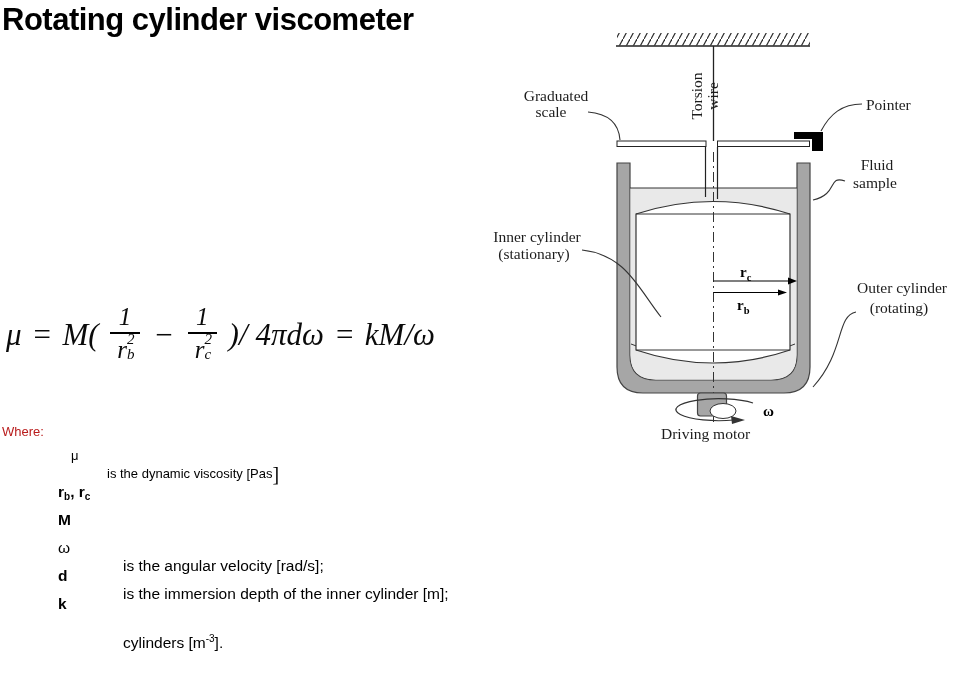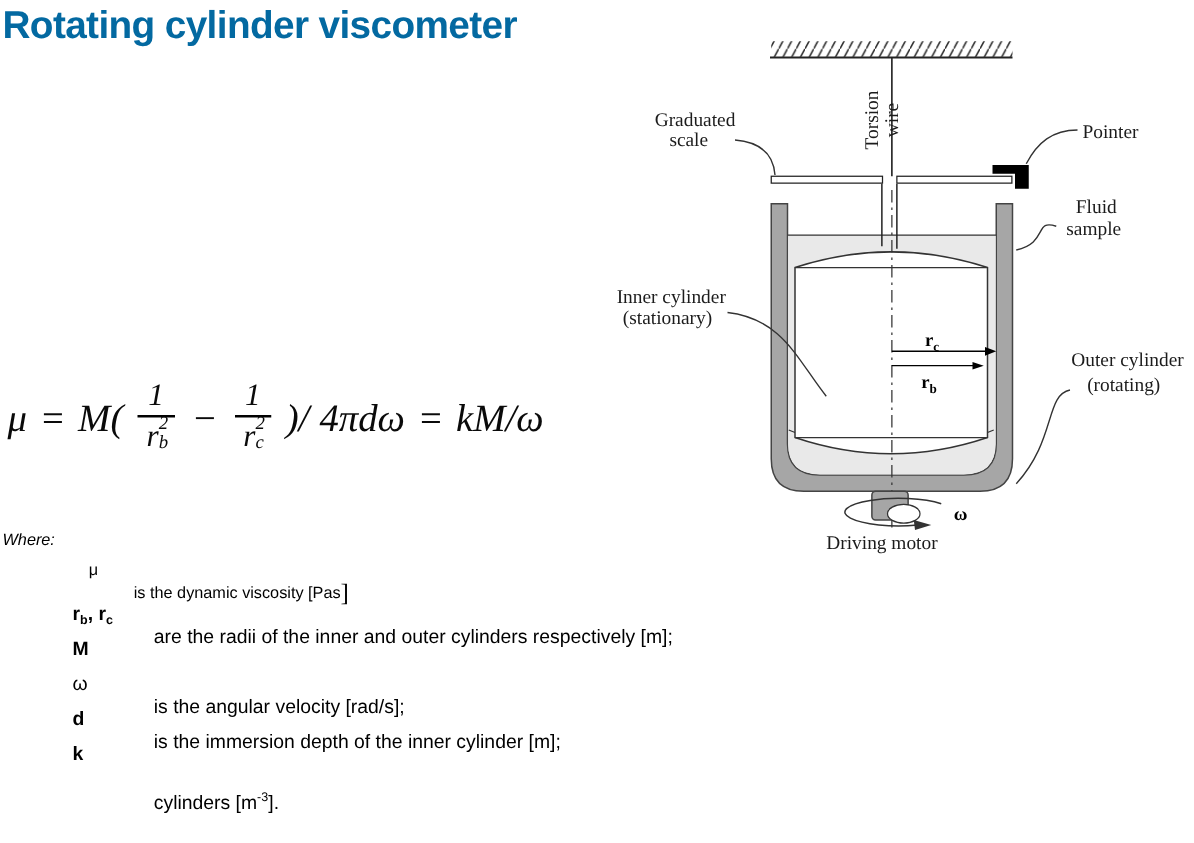--- a/index.html
+++ b/index.html
@@ -4,39 +4,39 @@
 <style>
   html,body{margin:0;padding:0;}
   body{
     width:955px;height:674px;position:relative;background:#ffffff;overflow:hidden;
     font-family:"Liberation Sans",sans-serif;color:#111;
   }
   .abs{position:absolute;}
   
   #title{
     left:2px;top:2px;font-size:31px;font-weight:700;letter-spacing:-0.5px;
-    font-family:"Liberation Sans",sans-serif;color:#0369a1;
+    font-family:"Liberation Sans",sans-serif;color:#000000;
   }
   
   #formula{
     left:6px;top:288px;height:94px;display:flex;align-items:center;gap:8px;
     font-family:"Liberation Serif",serif;font-style:italic;font-size:31px;color:#0a0a0a;
     white-space:nowrap;
   }
   #formula .op{margin:0 2px;}
   .frac{display:inline-flex;flex-direction:column;align-items:center;}
   .frac .num{font-size:25px;line-height:1;padding:0 12px 3px 12px;}
   .frac .den{
     border-top:2.5px solid #000;font-size:25px;line-height:1;
     padding:3px 5px 0 7px;display:inline-flex;align-items:flex-start;
   }
   .ss{display:inline-flex;flex-direction:column;font-size:15px;line-height:0.95;
       transform:translateY(-5px);}
   
-  #where-label{left:2px;top:424px;font-size:13px;color:#000000;font-style:italic;}
+  #where-label{left:2px;top:424px;font-size:13px;color:#b91c1c;}
   .defrow{position:absolute;left:58px;display:flex;align-items:flex-start;color:#000;}
   .defrow .sym{width:49px;flex:none;}
   .serifrow{font-family:Liberation Sans, sans-serif;font-size:15.5px;line-height:17px;gap:16px;}
   .sansrow{font-family:"Liberation Sans",sans-serif;font-size:13px;line-height:15px;}
   .bold{font-weight:700;}
   .subsm{font-size:10px;vertical-align:-3px;}
   .supsm{font-size:10px;vertical-align:6px;}
   .tallbracket{font-family:"Liberation Serif",serif;font-size:20px;line-height:12px;vertical-align:-3px;}
   #row-mu{top:448px;}
   #row-r{top:483px;}
@@ -89,21 +89,20 @@
 
 <div id="where-label" class="abs">Where:</div>
 
 <div id="row-mu" class="defrow sansrow">
   <span class="sym">μ</span>
   <span class="desc"><span>is the dynamic viscosity [Pas</span><span class="tallbracket">]</span></span>
 </div>
 
 <div id="row-r" class="defrow serifrow">
   <span class="sym bold"><span>r</span><span class="subsm">b</span><span>, </span><span>r</span><span class="subsm">c</span></span>
-  <span class="desc">are the radii of the inner and outer cylinders respectively [m];</span>
 </div>
 
 <div id="row-m" class="defrow serifrow">
   <span class="sym bold">M</span>
 </div>
 
 <div id="row-w" class="defrow serifrow">
   <span class="sym">ω</span>
   <span class="desc">is the angular velocity [rad/s];</span>
 </div>

